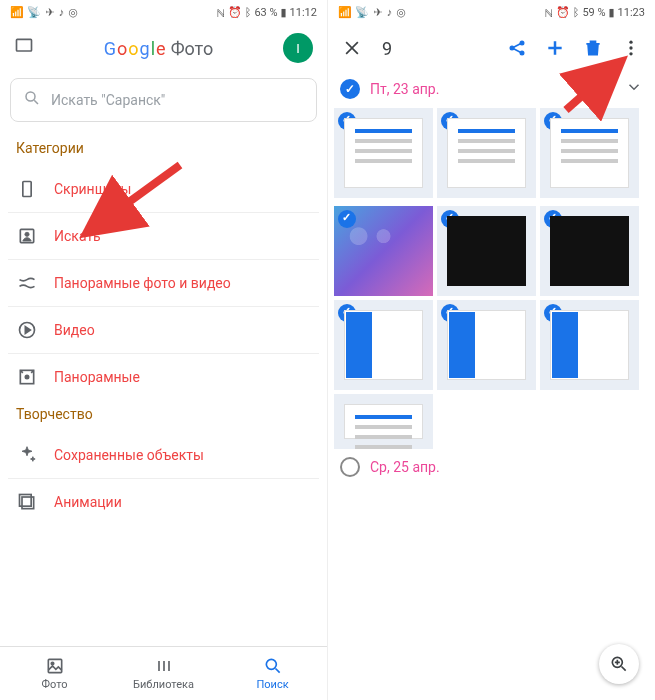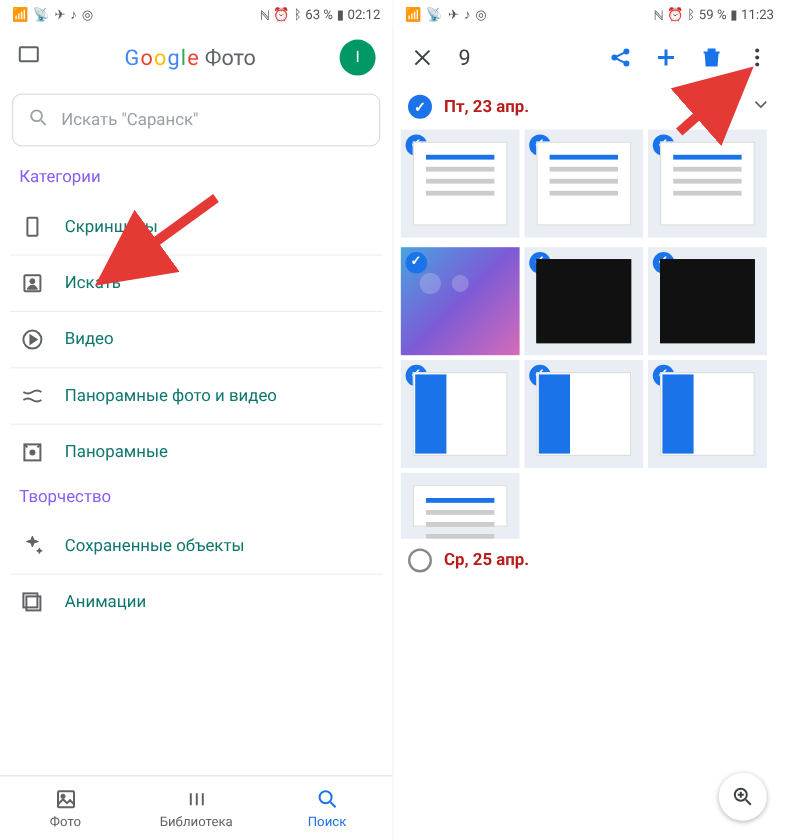--- a/index.html
+++ b/index.html
@@ -17,46 +17,46 @@
   .msg-icon svg { width: 20px; height: 20px; }
   .title-left { font-size: 18px; font-weight: 400; display: flex; align-items: center; gap: 1px; }
   .g-b { color:#4285F4; } .g-r { color:#EA4335; } .g-y { color:#FBBC05; } .g-g { color:#34A853; }
   .title-suffix { color:#5f6368; margin-left:4px; }
   .avatar { width: 30px; height: 30px; border-radius: 50%; background: #009966; color:#fff; display:flex; align-items:center; justify-content:center; font-size:13px; }
 
   .searchbox { margin: 6px 10px 12px; height: 44px; border: 1px solid #ddd; border-radius: 8px; display: flex; align-items: center; padding: 0 12px; gap: 10px; color:#888; }
   .searchbox svg { width: 18px; height: 18px; }
   .search-placeholder { font-size: 14px; color:#9aa0a6; }
 
-  .section-title { font-size: 14px; color:#8b5cf6; padding: 6px 16px 10px; }
+  .section-title { font-size: 14px; color:#a16207; padding: 6px 16px 10px; }
   .catlist { padding: 0 8px; }
   .catitem { display: flex; align-items: center; gap: 16px; padding: 12px 8px; border-bottom: 1px solid #eee; cursor: pointer; }
   .catitem:last-child { border-bottom: none; }
   .catitem .cicon { width: 22px; height: 22px; display:flex; align-items:center; justify-content:center; }
   .catitem .cicon svg { width: 20px; height: 20px; stroke:#5f6368; }
-  .catlabel { font-size: 14px; color:#0f766e; }
+  .catlabel { font-size: 14px; color:#ef4444; }
 
   .bottomnav { height: 54px; border-top: 1px solid #e0e0e0; display: flex; background:#fff; margin-top:auto; }
   .navitem { flex:1; display:flex; flex-direction:column; align-items:center; justify-content:center; gap:2px; font-size:11px; color:#5f6368; cursor:pointer; }
   .navitem.active { color:#1a73e8; }
   .navitem svg { width:20px; height:20px; }
 
   
   .header-right { height: 48px; display:flex; align-items:center; padding: 0 10px; gap: 10px; }
   .header-right .close-btn, .header-right .act { width:28px; height:28px; display:flex; align-items:center; justify-content:center; cursor:pointer; }
   .header-right .count { font-size: 18px; color:#3c4043; margin-left: 6px; flex:1; }
   .header-right svg { width:20px; height:20px; }
   .act-blue svg { stroke:#1a73e8; fill:#1a73e8; }
 
   .date-row { display:flex; align-items:center; padding: 6px 12px; gap:10px; }
   .date-chk { width:20px; height:20px; border-radius:50%; display:flex; align-items:center; justify-content:center; }
   .chk-on { background:#1a73e8; }
   .chk-on::after { content:"✓"; color:#fff; font-size:12px; font-weight:bold; }
   .chk-off { border:2px solid #888; }
-  .date-label { flex:1; font-size:14px; color:#b91c1c; font-weight:700; }
+  .date-label { flex:1; font-size:14px; color:#ec4899; font-weight:400; }
   .chev { cursor:pointer; }
   .chev svg { width:18px; height:18px; }
 
   .grid { display:flex; flex-wrap:wrap; gap:4px; padding: 2px 6px 6px; }
   .thumb { width: 99px; height: 90px; background:#e9eef5; position:relative; overflow:hidden; cursor:pointer; }
   .thumb .t-chk { position:absolute; top:4px; left:4px; width:18px; height:18px; border-radius:50%; background:#1a73e8; }
   .thumb .t-chk::after { content:"✓"; color:#fff; font-size:11px; position:absolute; top:1px; left:4px; font-weight:bold; }
   .thumb-inner { position:absolute; inset:10px; background:#fff; border:1px solid #ddd; }
   .thumb-inner.list::before { content:""; position:absolute; left:10px; top:10px; right:10px; height:4px; background:#1a73e8; box-shadow: 0 10px 0 #ccc, 0 20px 0 #ccc, 0 30px 0 #ccc; }
   .thumb.ipad { background: linear-gradient(135deg,#4aa3df,#7c5bd6,#d66bb8); }
@@ -86,21 +86,21 @@
         <span>✈</span>
         <span>♪</span>
         <span>◎</span>
       </div>
       <div class="sb-right">
         <span>ℕ</span>
         <span>⏰</span>
         <span>ᛒ</span>
         <span class="sb-text">63 %</span>
         <span>▮</span>
-        <span class="sb-text">02:12</span>
+        <span class="sb-text">11:12</span>
       </div>
     </div>
 
     <div class="header-left">
       <div class="msg-icon">
         <svg viewBox="0 0 24 24" fill="none" stroke="#5f6368" stroke-width="2">
             <rect x="3" y="4" width="18" height="14" rx="1"></rect>
           </svg>
       </div>
       <div class="title-left">
@@ -141,33 +141,33 @@
               <rect x="4" y="4" width="16" height="16" rx="1" fill="none" stroke="#5f6368" stroke-width="2"></rect>
               <circle cx="12" cy="10" r="2.5"></circle>
               <path d="M7 18c1-3 3-4 5-4s4 1 5 4z"></path>
             </svg>
           </span>
         <span class="catlabel">Искать</span>
       </div>
       <div class="catitem">
         <span class="cicon">
             <svg viewBox="0 0 24 24" fill="none" stroke="#5f6368" stroke-width="2">
+              <path d="M3 8c3 2 6 2 9 0s6-2 9 0M3 16c3-2 6-2 9 0s6 2 9 0"></path>
+            </svg>
+          </span>
+        <span class="catlabel">Панорамные фото и видео</span>
+      </div>
+      <div class="catitem">
+        <span class="cicon">
+            <svg viewBox="0 0 24 24" fill="none" stroke="#5f6368" stroke-width="2">
               <circle cx="12" cy="12" r="9"></circle>
               <path d="M10 8l6 4-6 4z" fill="#5f6368"></path>
             </svg>
           </span>
         <span class="catlabel">Видео</span>
-      </div>
-      <div class="catitem">
-        <span class="cicon">
-            <svg viewBox="0 0 24 24" fill="none" stroke="#5f6368" stroke-width="2">
-              <path d="M3 8c3 2 6 2 9 0s6-2 9 0M3 16c3-2 6-2 9 0s6 2 9 0"></path>
-            </svg>
-          </span>
-        <span class="catlabel">Панорамные фото и видео</span>
       </div>
       <div class="catitem">
         <span class="cicon">
             <svg viewBox="0 0 24 24" fill="none" stroke="#5f6368" stroke-width="2">
               <rect x="4" y="4" width="16" height="16"></rect>
               <circle cx="12" cy="12" r="2" fill="#5f6368"></circle>
               <path d="M4 4l3 3M20 4l-3 3"></path>
             </svg>
           </span>
         <span class="catlabel">Панорамные</span>

